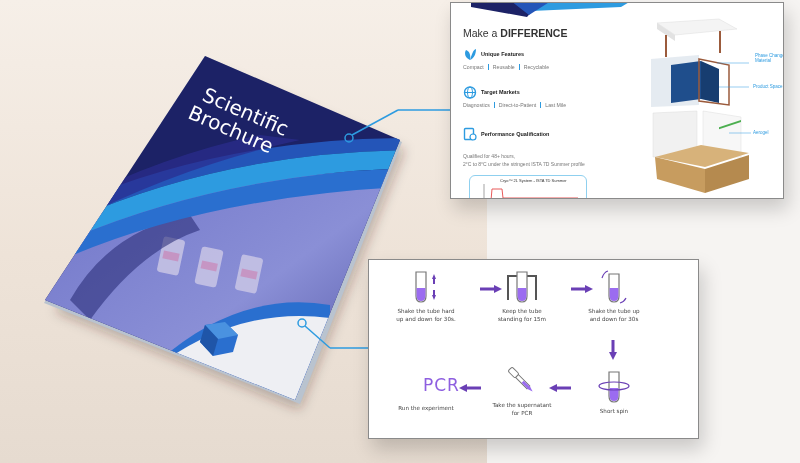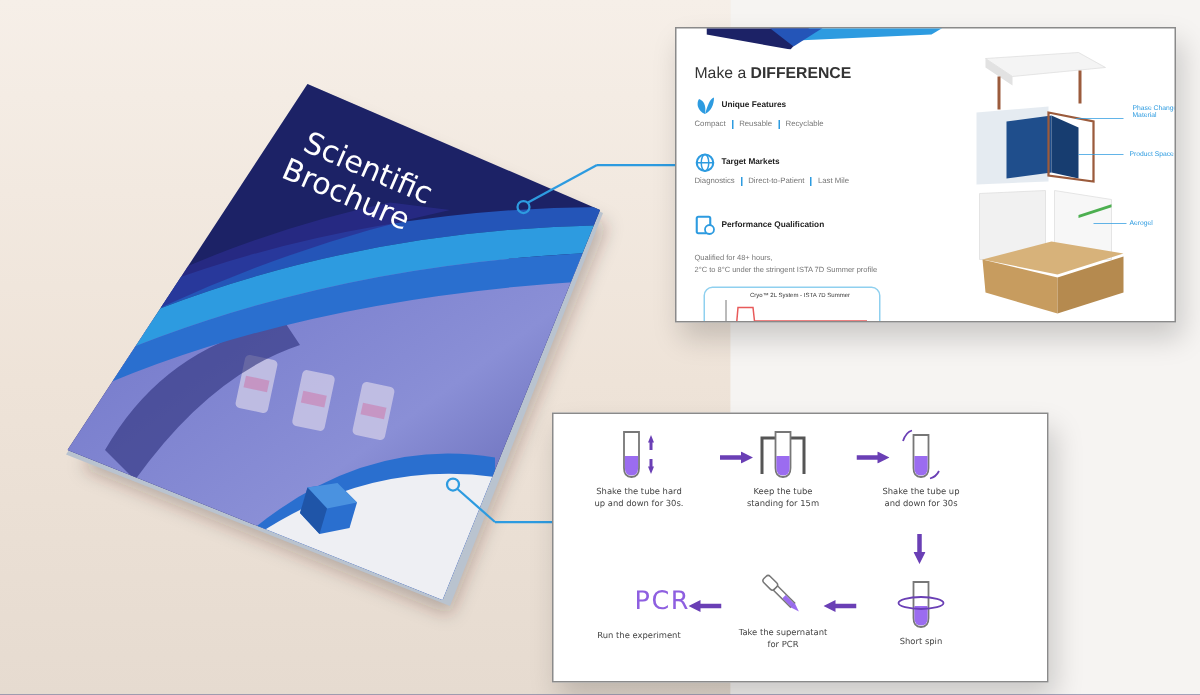--- a/index.html
+++ b/index.html
@@ -13,21 +13,21 @@
     position: absolute; left: 0; top: 0; width: 487px; height: 463px;
     background: linear-gradient(180deg, #f6efe8 0%, #eee3d8 55%, #e6dbd0 100%);
   }
   .bg-right {
     position: absolute; left: 487px; top: 0; width: 313px; height: 463px;
     background: #f6f4f2;
   }
 
   
   .panel-top {
-    position: absolute; left: 450px; top: 18px; width: 334px; height: 197px;
+    position: absolute; left: 450px; top: 2px; width: 334px; height: 197px;
     background: #fff; border: 1px solid #8a8a8a;
     box-shadow: 4px 10px 18px rgba(0,0,0,0.18);
     overflow: hidden;
   }
   .panel-top .ribbon {
     position: absolute; left: 20px; top: -2px; width: 160px; height: 16px;
   }
   .panel-top .title {
     position: absolute; left: 12px; top: 24px;
     font-size: 10.5px; color: #333; font-weight: bold;
@@ -49,21 +49,20 @@
   .chart-box svg { position: absolute; left: 0; top: 0; }
 
   .cooler { position: absolute; left: 158px; top: 4px; width: 176px; height: 190px; }
   .lbl-annot { position: absolute; font-size: 4.5px; color: #2d9be0; line-height: 5px; }
 
   
   .panel-bottom {
     position: absolute; left: 368px; top: 259px; width: 331px; height: 180px;
     background: #fff; border: 1px solid #8a8a8a;
     box-shadow: 4px 10px 18px rgba(0,0,0,0.18);
-    margin-top: 16px;
   }
   .step { position: absolute; text-align: center; }
   .step .cap { font-size: 5.6px; color: #444; line-height: 7.5px; font-family: "DejaVu Sans", sans-serif; }
   .arrow { position: absolute; }
   .pcr {
     position: absolute; left: 54px; top: 115px; font-size: 17px; color: #8e5fe0;
     letter-spacing: 1px; font-family: "DejaVu Sans", sans-serif;
   }
 </style>
 </head>

